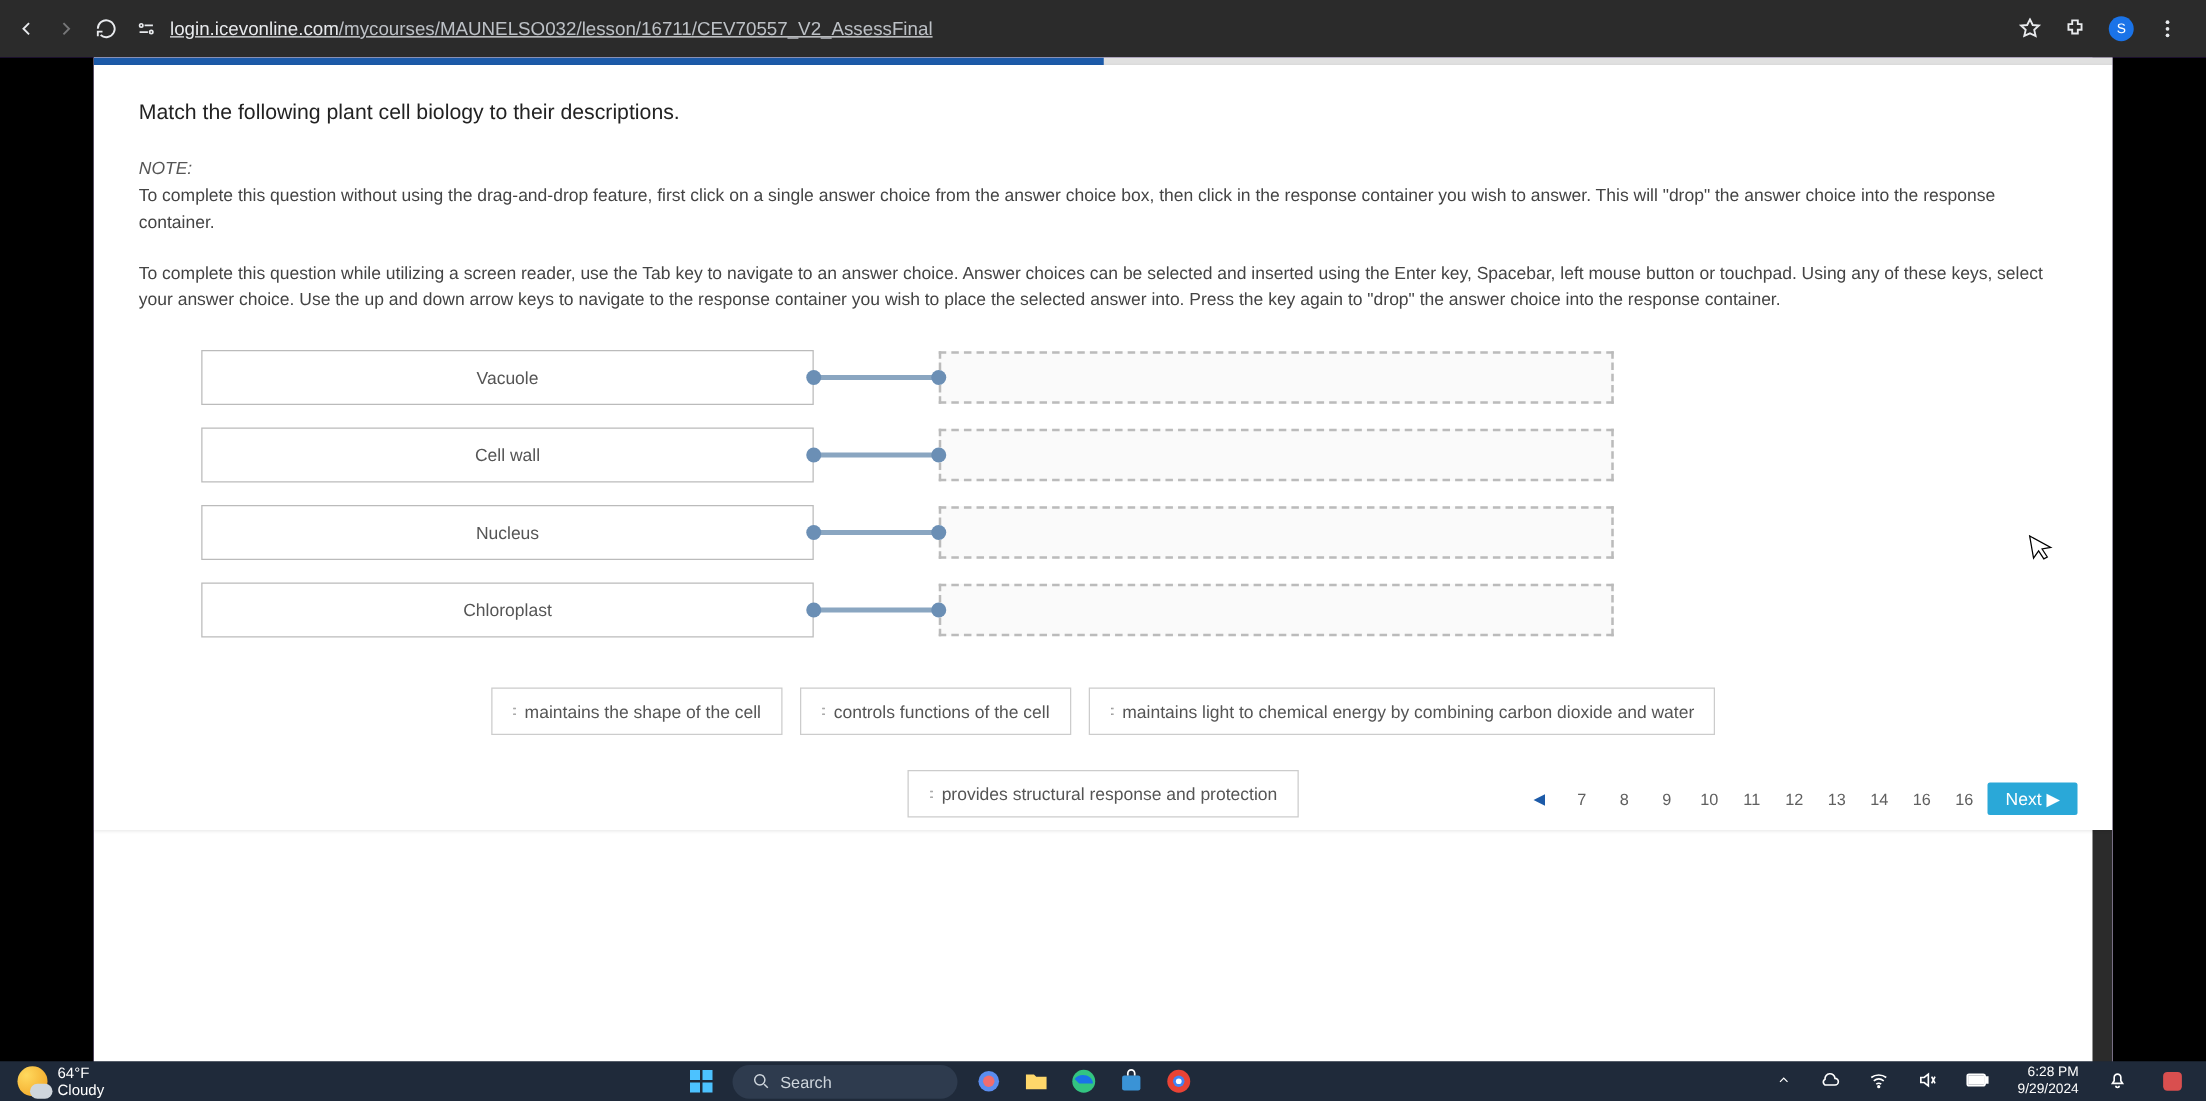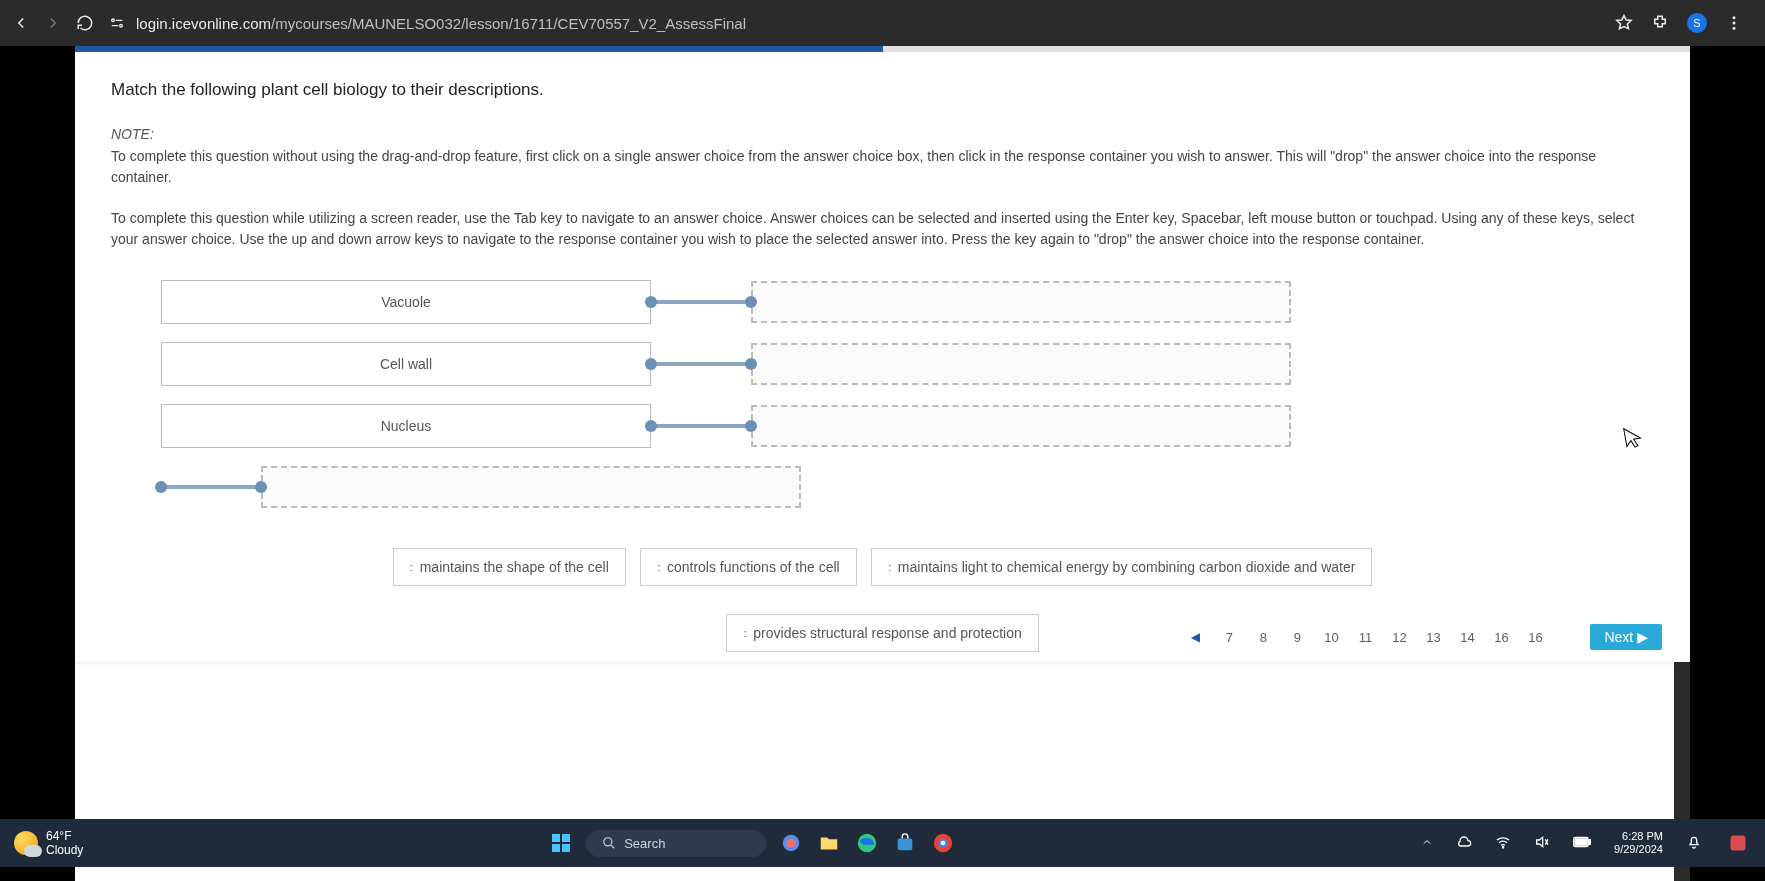--- a/index.html
+++ b/index.html
@@ -15,21 +15,21 @@
     height: 46px;
     background: #2b2b2b;
     display: flex;
     align-items: center;
     padding: 0 12px;
     color: #e8eaed;
     gap: 14px;
     font-size: 14px;
   }
   .browser-bar .nav-icon { width: 18px; height: 18px; display:flex; align-items:center; justify-content:center; color:#e8eaed; }
-  .url-area { display:flex; align-items:flex-end; gap:10px; flex:1; }
+  .url-area { display:flex; align-items:flex-end; gap:10px; flex:1;text-decoration:underline; }
   .url-text { color:#bdc1c6; font-size:15px; }
   .url-text .host { color:#e8eaed; }
   .right-icons { display:flex; align-items:center; gap:18px; margin-right:10px; }
   .circle-s { width:20px; height:20px; border-radius:50%; background:#1a73e8; color:#fff; font-size:11px; display:flex; align-items:center; justify-content:center; }
   .viewport {
     background: #4c1d95;
     height: 835px;
     position: relative;
     display:flex;
   }
@@ -90,25 +90,25 @@
     position:absolute; bottom:12px; right:28px; display:flex; align-items:center; gap:4px;
   }
   .pager .pg {
     width:30px; height:26px; display:flex; align-items:center; justify-content:center;
     font-size:13px; color:#606060; cursor:pointer;
     border:1px solid transparent;
   }
   .pager .arrow { color:#1c5aa8; font-size:12px; }
   .pager .next-btn {
     background:#2aa8d8; color:#fff; padding:5px 14px; font-size:14px;
-    display:flex; align-items:flex-start; gap:4px; cursor:pointer; border-radius:2px;margin-left:36px;
+    display:flex; align-items:flex-start; gap:4px; cursor:pointer; border-radius:2px;
   }
   
   .taskbar {
-    position:absolute; bottom:14px; left:0; right:0; height:48px;
+    position:absolute; bottom:0; left:0; right:0; height:32px;
     background:#1f2a3a; display:flex; align-items:center; color:#fff;
     padding:0 14px; font-size:12px; justify-content:space-between;
   }
   .tb-left { display:flex; align-items:center; gap:8px; }
   .tb-weather-icon { width:24px; height:24px; border-radius:50%; background:radial-gradient(circle at 30% 30%, #ffd95e, #f0a020); position:relative; }
   .tb-weather-icon::after { content:""; position:absolute; bottom:-2px; right:-4px; width:18px; height:12px; background:#cfd6dd; border-radius:10px; }
   .tb-center { display:flex; align-items:center; gap:12px; }
   .search-pill {
     background:#2e3b4e; border-radius:20px; padding:6px 16px;
     display:flex; align-items:center; gap:8px; color:#cfd6dd; font-size:13px;
@@ -204,20 +204,21 @@
           <div class="source-box">Cell wall</div>
           <div class="connector"></div>
           <div class="target-box"></div>
         </div>
         <div class="match-row">
           <div class="source-box">Nucleus</div>
           <div class="connector"></div>
           <div class="target-box"></div>
         </div>
         <div class="match-row">
+          <div class="source-box">Chloroplast</div>
           <div class="connector"></div>
           <div class="target-box"></div>
         </div>
       </div>
 
       <div class="choices-area">
         <div class="choice">
             <span class="grip">::</span>
             <span>maintains the shape of the cell</span>
           </div>

